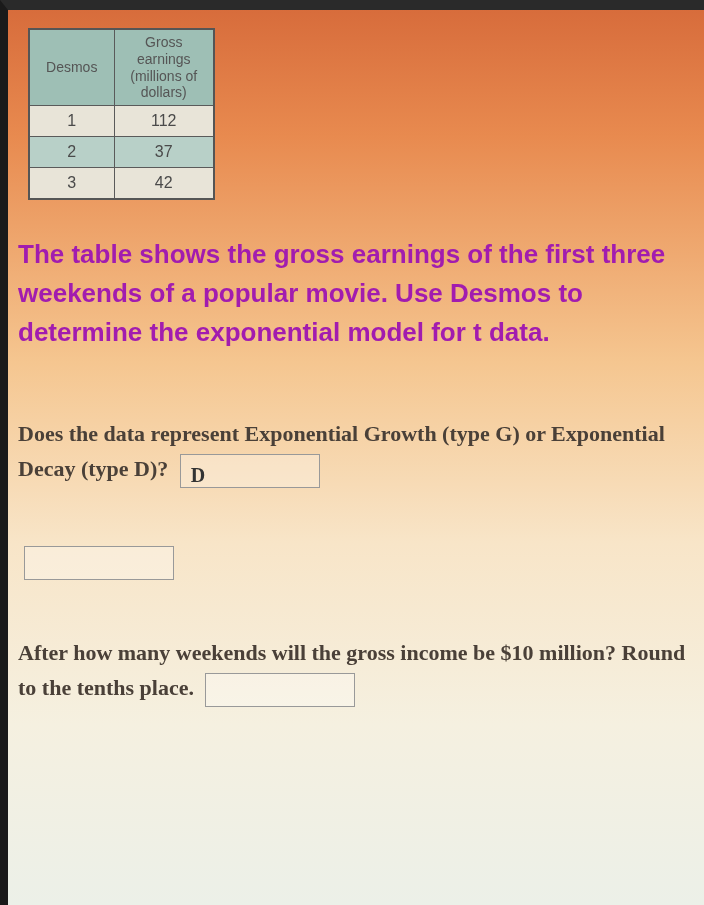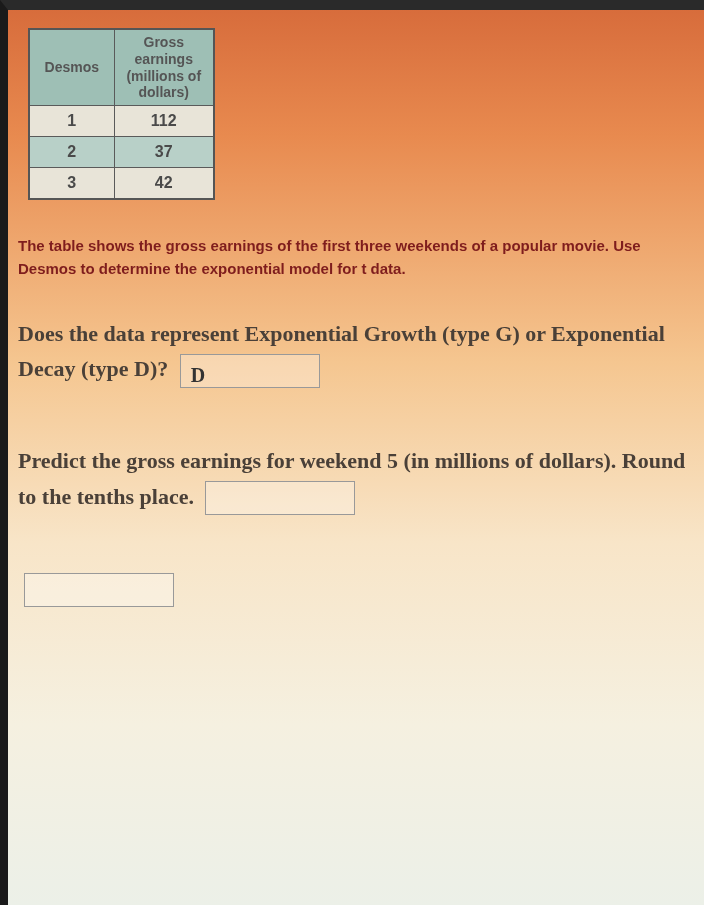--- a/index.html
+++ b/index.html
@@ -18,41 +18,41 @@
       border-collapse: collapse;
       margin-bottom: 35px;
       margin-left: 10px;
       border: 2px solid #555;
     }
     .data-table th, .data-table td {
       border: 1.5px solid #5a5a5a;
       padding: 6px 10px;
       text-align: center;
       font-size: 16px;
-      font-weight: bold;
+      font-weight: normal;
       color: #4a4a4a;
     }
     .data-table th {
       background: #9ebfb5;
       font-size: 14px;
       line-height: 1.2;
       padding: 4px 8px;
       color: #555;
       filter: blur(0.6px);
     }
     .data-table th:first-child { width: 85px; }
     .data-table th:last-child { width: 100px; }
     .data-table td { background: #e8e4d8; }
     .data-table tr:nth-child(2) td { background: #b8d0c8; }
     .instruction {
-      font-size: 15px;
+      font-size: 26px;
       font-weight: bold;
-      color: #7f1d1d;
+      color: #a21caf;
       line-height: 1.5;
-      margin-bottom: 36px;
+      margin-bottom: 64px;
     }
     .question {
       font-size: 22px;
       font-weight: bold;
       color: #4a4038;
       line-height: 1.6;
       margin-bottom: 55px;
       font-family: Liberation Serif, serif;
     }
     .q-input {
@@ -96,19 +96,19 @@
 </table>
 
 <p class="instruction">The table shows the gross earnings of the first three weekends of a popular movie. Use Desmos to determine the exponential model for t data.</p>
 
 <div class="question">
   <span>Does the data represent Exponential Growth (type G) or Exponential Decay (type D)?</span>
   <span class="q-input">D</span>
 </div>
 
 <div class="question">
-  <span>Predict the gross earnings for weekend 5 (in millions of dollars). Round to the tenths place.</span>
   <span class="q-input empty"></span>
 </div>
 
 <div class="question">
+  <span>After how many weekends will the gross income be $10 million? Round to the tenths place.</span>
   <span class="q-input empty"></span>
 </div>
 
 </body></html>

